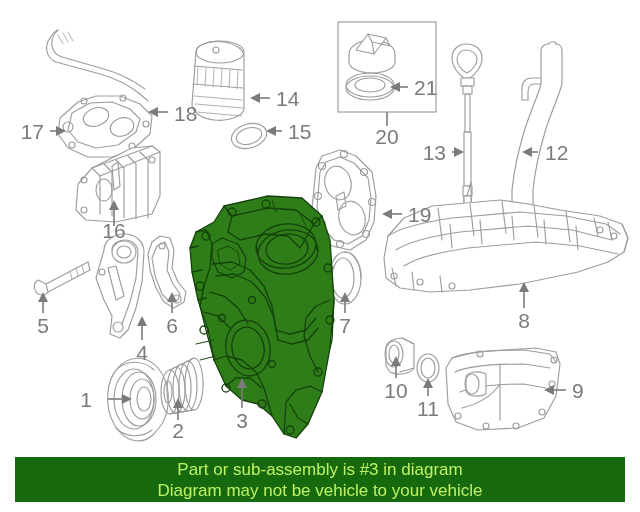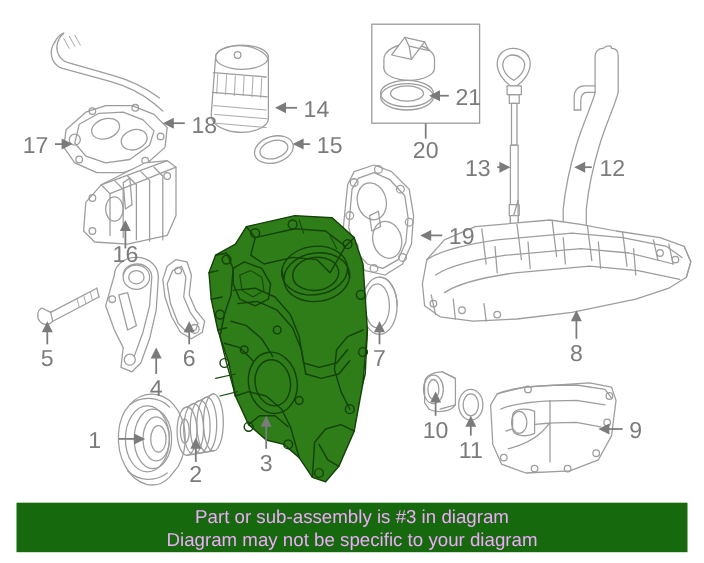--- a/index.html
+++ b/index.html
@@ -93,21 +93,21 @@
     width: 610px;
     height: 45px;
     background: #16690d;
     display: flex;
     flex-direction: column;
     align-items: center;
     justify-content: center;
     box-sizing: border-box;
   }
   #caption-banner .cap-line {
-    color: #f0abfc;
+    color: #bef264;
     font-family: "Liberation Sans", sans-serif;
     font-size: 17px;
     line-height: 21px;
     text-align: center;
     white-space: nowrap;
   }
 </style>
 </head>
 <body>
 
@@ -488,16 +488,16 @@
       <text class="callout-label" x="174" y="121" text-anchor="start">18</text>
       <text class="callout-label" x="408" y="222" text-anchor="start">19</text>
       <text class="callout-label" x="387" y="144" text-anchor="middle">20</text>
       <text class="callout-label" x="414" y="95" text-anchor="start">21</text>
     </g>
 
   </svg>
 
   <div id="caption-banner">
     <div class="cap-line">Part or sub-assembly is #3 in diagram</div>
-    <div class="cap-line">Diagram may not be specific to your diagram</div>
+    <div class="cap-line">Diagram may not be vehicle to your vehicle</div>
   </div>
 
 </div>
 
 </body></html>

